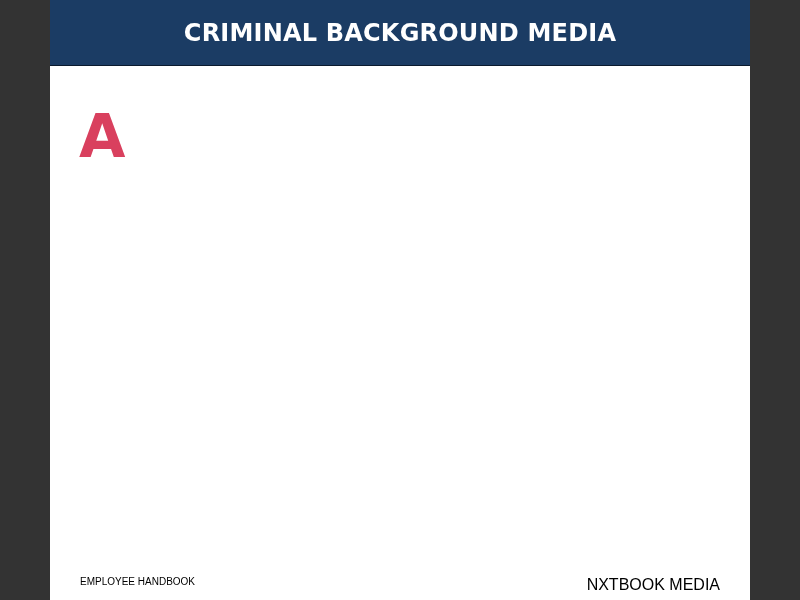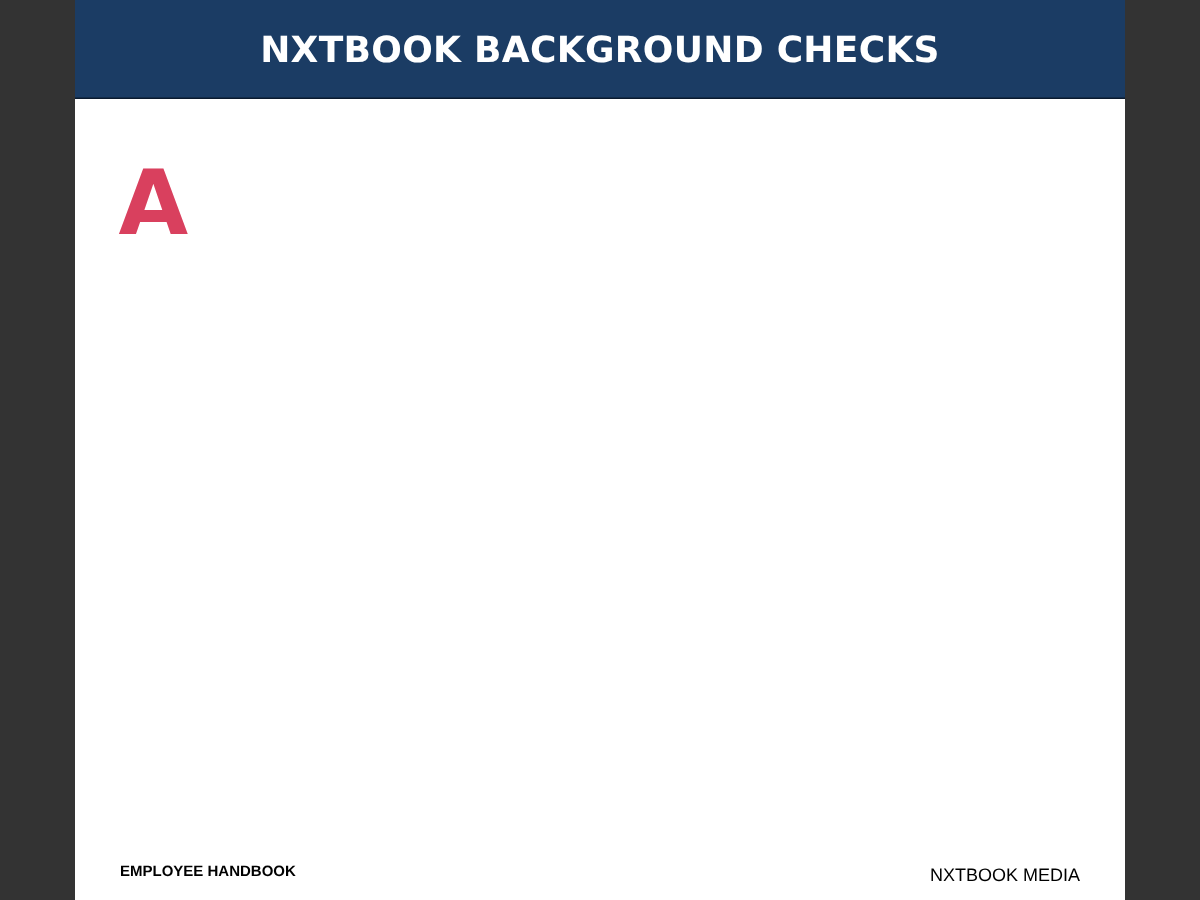--- a/index.html
+++ b/index.html
@@ -60,39 +60,39 @@
       font-size: 60px;
       line-height: 46px;
       margin: 6px 3px 0 -1px;
       height: 48px;
     }
     .footer-left {
       position: absolute;
       left: 30px;
       top: 576px;
       font-family: "Liberation Sans", sans-serif;
-      font-weight: bold;
+      font-weight: normal;
       font-size: 10px;
       color: #000000;
     }
     .footer-right {
       position: absolute;
       right: 30px;
       top: 576px;
       font-family: "Liberation Sans", sans-serif;
-      font-size: 12px;
+      font-size: 16px;
       color: #000000;
     }
   </style>
 </head>
 <body>
 
 <div class="page">
   <div class="header">
-    <div class="header-title">NXTBOOK BACKGROUND CHECKS</div>
+    <div class="header-title">CRIMINAL BACKGROUND MEDIA</div>
   </div>
 
   <div class="content">
     <p class="para">
       <span class="dropcap">A</span>
     </p>
     <p class="para">
       <br>
     </p>
   </div>

